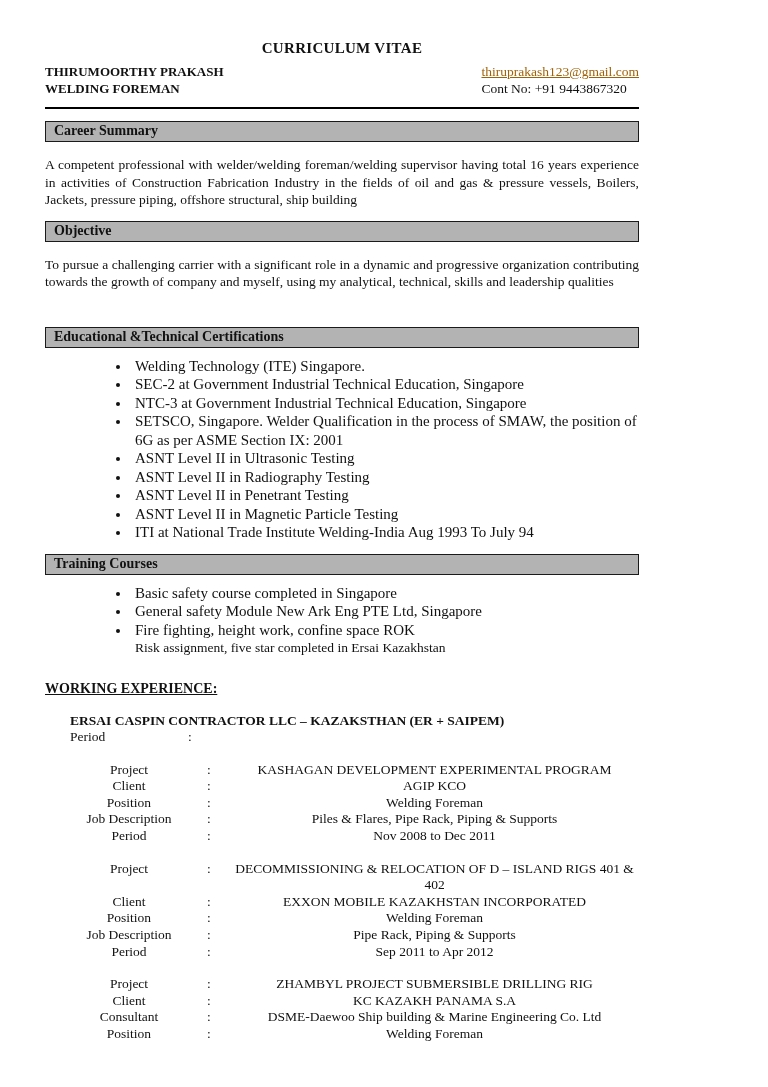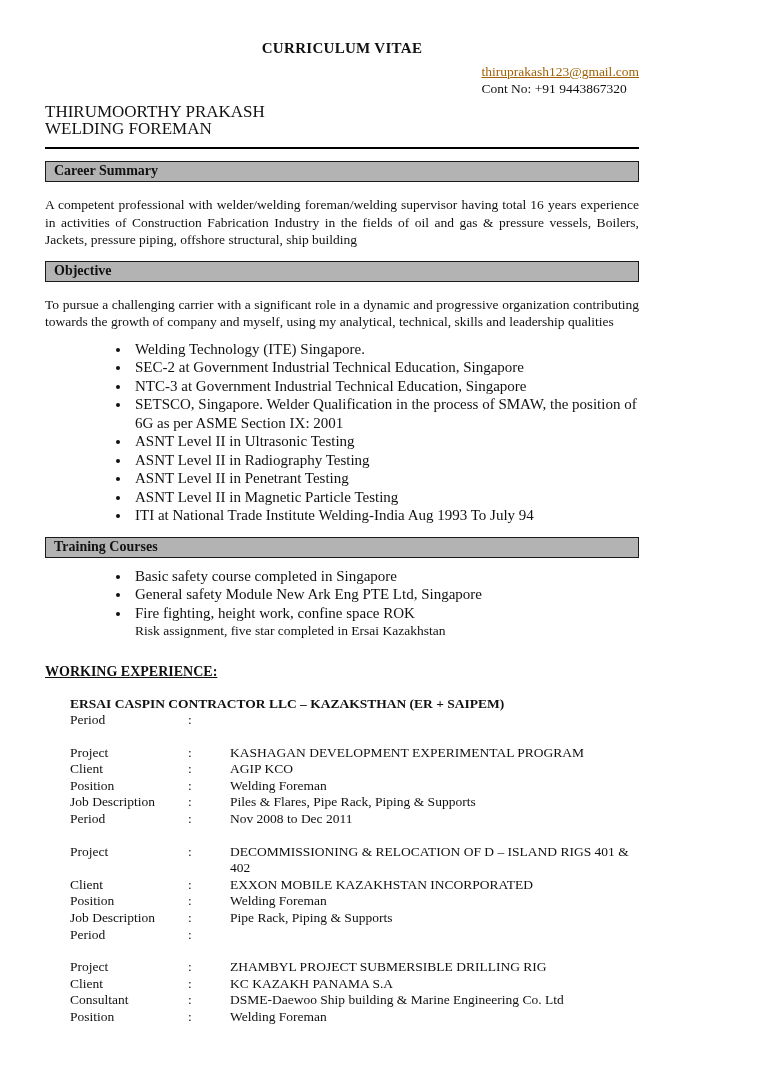--- a/index.html
+++ b/index.html
@@ -21,21 +21,21 @@
     font-weight: bold;
     font-size: 15px;
     letter-spacing: 0.3px;
     margin-bottom: 6px;
   }
   .header-row {
     display: flex;
     justify-content: space-between;
     align-items: flex-start;
   }
-  .header-left { font-weight: normal; font-size: 17px; line-height: 17px; margin-top: 40px; }
+  .header-left { font-weight: bold; font-size: 13px; line-height: 17px; }
   .header-right { font-size: 13.5px; line-height: 17px; text-align: left; }
   .email-link { color: #a16207; text-decoration: underline; cursor: pointer; }
   .header-divider {
     border: none;
     border-top: 2.5px solid #000000;
     margin-top: 10px;
   }
   .section-bar {
     background: #b3b3b3;
     border: 1.5px solid #1a1a1a;
@@ -72,21 +72,21 @@
     margin-top: 23px;
   }
   .employer-name {
     font-weight: bold;
     font-size: 13.5px;
     margin-top: 15px;
     margin-left: 25px;
     line-height: 17px;
   }
   .detail-block { margin-left: 25px; margin-top: 0; font-family: Liberation Serif, serif; }
-  .detail-block.spaced { margin-top: 16px; }
+  .detail-block.spaced { margin-top: 16px; text-align: center; }
   .detail-row {
     display: flex;
     font-size: 13.5px;
     line-height: 16.6px;
   }
   .detail-label { width: 118px; flex: 0 0 118px; }
   .detail-colon { width: 42px; flex: 0 0 42px; }
   .detail-value { flex: 1; }
 </style>
 </head>
@@ -108,20 +108,21 @@
   </div>
 
   <hr class="header-divider">
 
   <div class="section-bar">Career Summary</div>
   <div class="body-para">A competent professional with welder/welding foreman/welding supervisor having total 16 years experience in activities of Construction Fabrication Industry in the fields of oil and gas &amp; pressure vessels, Boilers, Jackets, pressure piping, offshore structural, ship building</div>
 
   <div class="section-bar">Objective</div>
   <div class="body-para">To pursue a challenging carrier with a significant role in a dynamic and progressive organization contributing towards the growth of company and myself, using my analytical, technical, skills and leadership qualities</div>
 
+  <div class="section-bar gap-lg">Educational  &amp;Technical Certifications</div>
   <ul class="bullet-list">
     <li>Welding Technology (ITE) Singapore.</li>
     <li>SEC-2 at Government Industrial Technical Education, Singapore</li>
     <li>NTC-3 at Government Industrial Technical Education, Singapore</li>
     <li>SETSCO, Singapore. Welder Qualification in the process of SMAW, the position of 6G as per ASME Section IX: 2001</li>
     <li>ASNT Level II in Ultrasonic Testing</li>
     <li>ASNT Level II in Radiography Testing</li>
     <li>ASNT Level II in Penetrant Testing</li>
     <li>ASNT Level II in Magnetic Particle Testing</li>
     <li>ITI at National Trade Institute Welding-India Aug 1993 To July 94</li>
@@ -190,20 +191,21 @@
       <span class="detail-value">Welding Foreman</span>
     </div>
     <div class="detail-row">
       <span class="detail-label">Job Description</span>
       <span class="detail-colon">:</span>
       <span class="detail-value">Pipe Rack, Piping &amp; Supports</span>
     </div>
     <div class="detail-row">
       <span class="detail-label">Period</span>
       <span class="detail-colon">:</span>
+      <span class="detail-value">Sep 2011 to Apr 2012</span>
     </div>
   </div>
 
   <div class="detail-block spaced">
     <div class="detail-row">
       <span class="detail-label">Project</span>
       <span class="detail-colon">:</span>
       <span class="detail-value">ZHAMBYL PROJECT SUBMERSIBLE DRILLING RIG</span>
     </div>
     <div class="detail-row">

